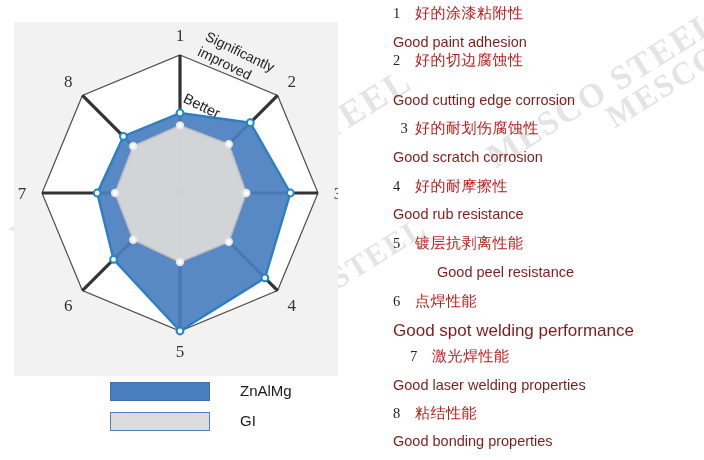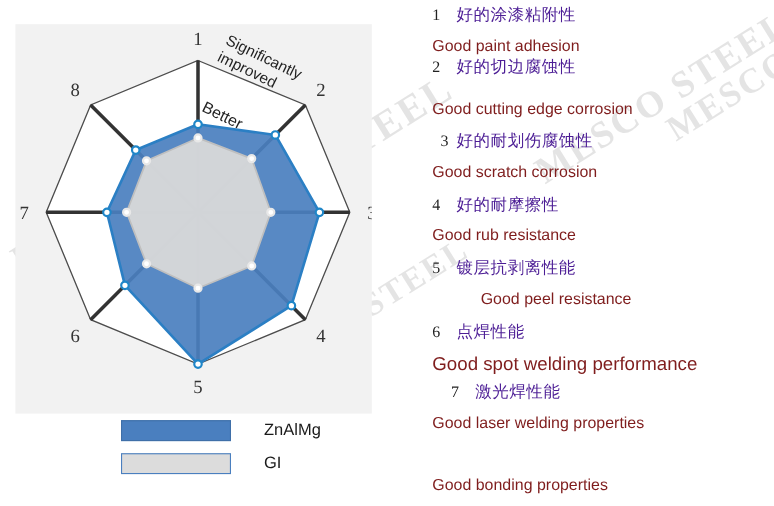--- a/index.html
+++ b/index.html
@@ -40,21 +40,21 @@
   .text-panel{
     position:absolute;left:393px;top:0px;width:311px;height:460px;
   }
   .entry{position:absolute;left:0;white-space:nowrap;}
   .entry .num{
     display:inline-block;width:22px;
     font-size:14.5px;color:#222;
     font-family:"Liberation Serif","DejaVu Serif",serif;
   }
   .entry .zh{
-    font-size:15px;color:#4c1d95;
+    font-size:15px;color:#b91c1c;
     font-family:"DejaVu Sans","Liberation Sans",sans-serif;
     letter-spacing:0.5px;
   }
   .entry .en{
     font-size:14.5px;color:#7f1d1d;
     font-family:Liberation Sans, sans-serif;
   }
   .entry.small .en{font-size:17px;}
 
   
@@ -197,18 +197,21 @@
       <span class="en">Good spot welding performance</span>
     </div>
 
     <div class="entry" style="top:347px;margin-left:17px;">
       <span class="num">7</span><span class="zh">激光焊性能</span>
     </div>
     <div class="entry" style="top:376px;">
       <span class="en">Good laser welding properties</span>
     </div>
 
+    <div class="entry" style="top:404px;">
+      <span class="num">8</span><span class="zh">粘结性能</span>
+    </div>
     <div class="entry" style="top:432px;">
       <span class="en">Good bonding properties</span>
     </div>
 
   </div>
 </div>
 
 </body></html>

